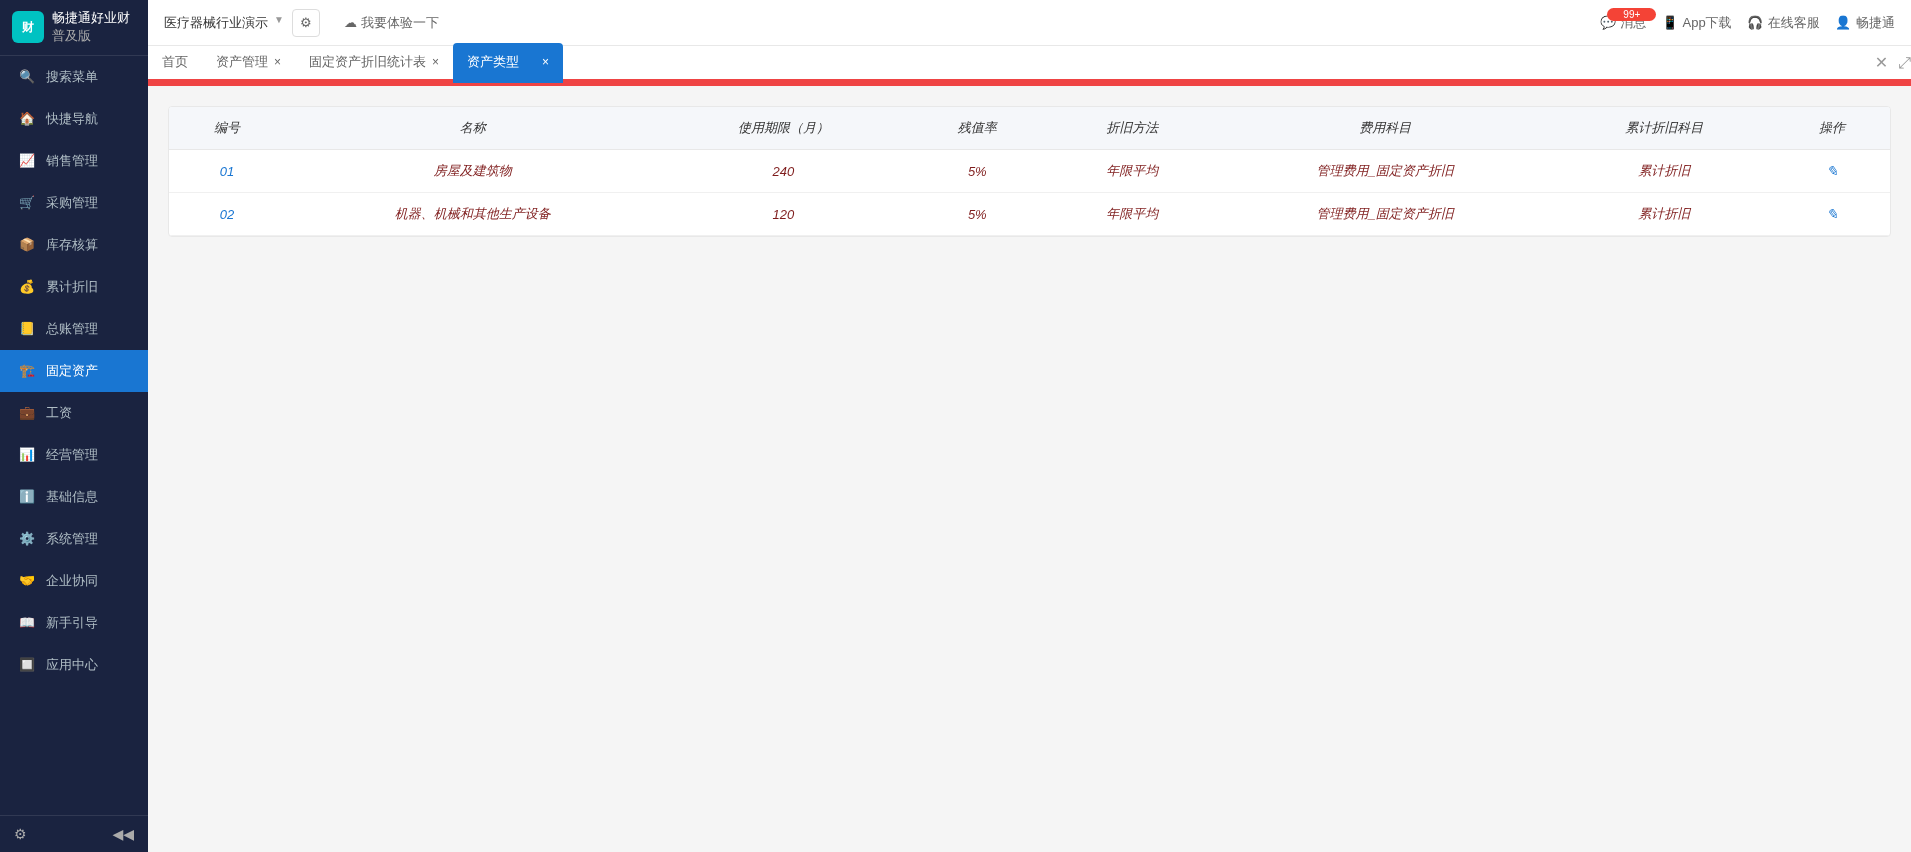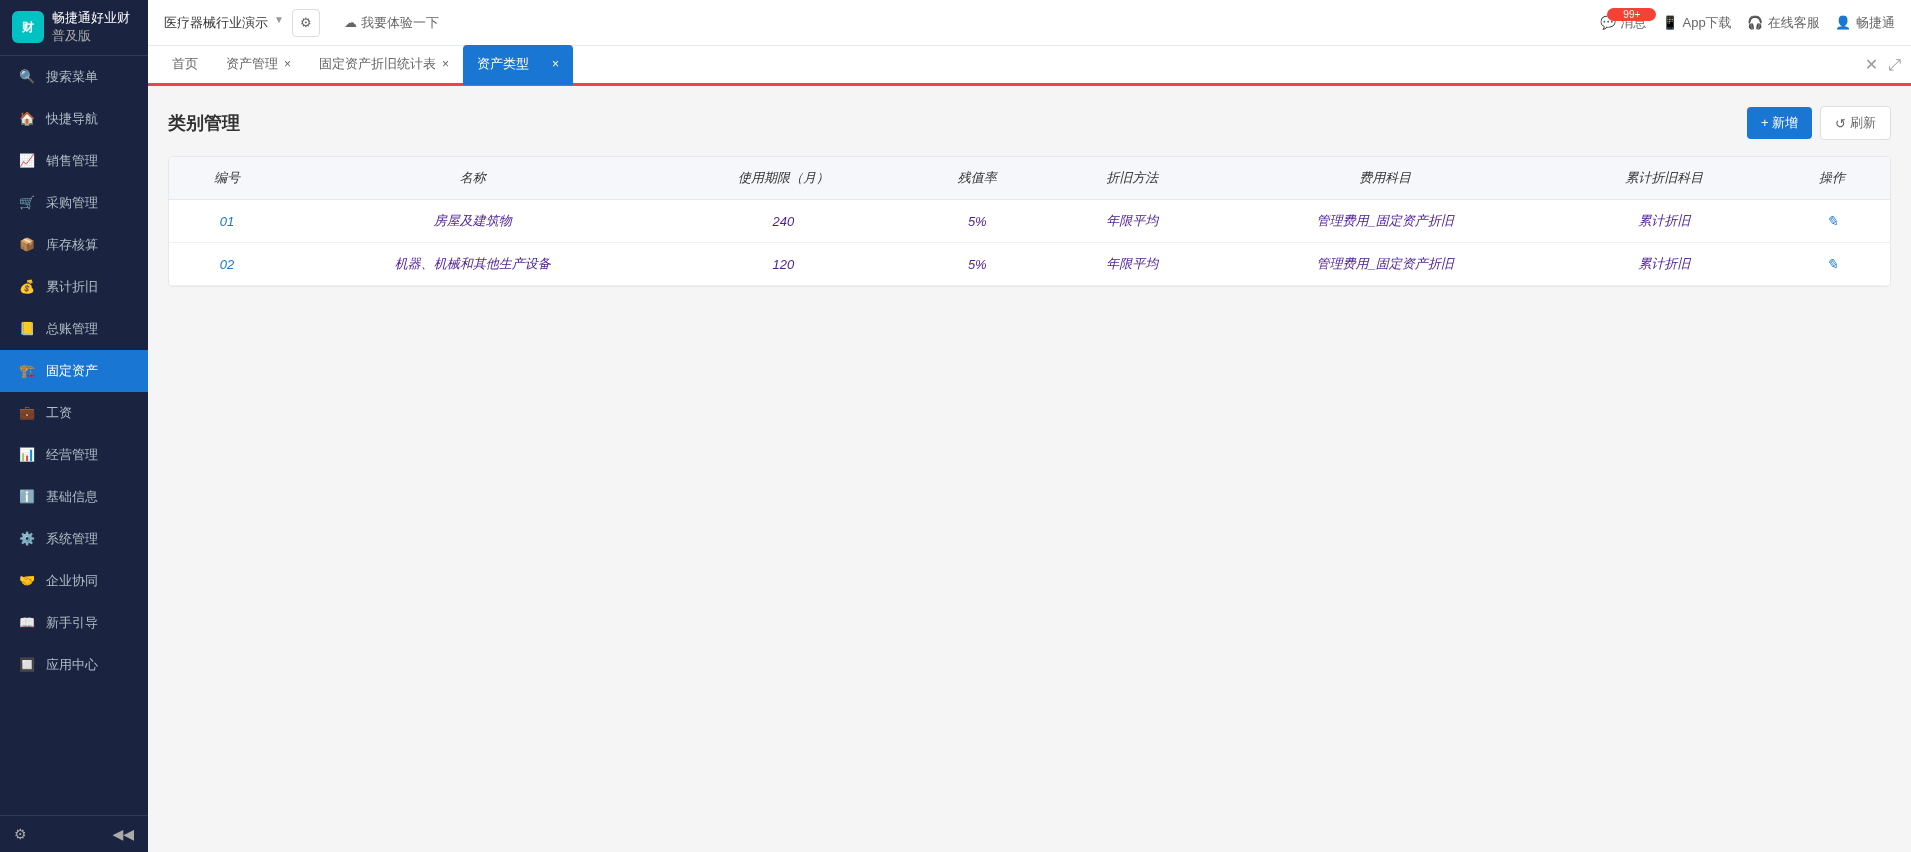--- a/index.html
+++ b/index.html
@@ -104,24 +104,24 @@
       padding: 1px 16px;
       position: absolute;
       top: -6px; right: -10px;
       min-width: 16px; text-align: center;
     }
     .badge-plus { font-size: 8px; }
 
     
     .tabs-bar {
       background: white;
-      border-bottom: 3px solid #ef4444;
+      border-bottom: 7px solid #ef4444;
       display: flex;
       align-items: center;
-      padding: 0 10px;
+      padding: 0 0;
       height: 40px;
       flex-shrink: 0;
     }
     .tab {
       display: flex; align-items: center; gap: 6px;
       padding: 0 14px;
       height: 40px;
       cursor: pointer;
       color: #666;
       font-size: 13px;
@@ -208,21 +208,21 @@
       font-weight: 500;
       font-size: 13px;
       border-bottom: 1px solid #e8e8e8;
     }
     tbody tr {
       border-bottom: 1px solid #f0f0f0;
     }
     tbody td {
       padding: 12px 16px;
       text-align: center;
-      color: #4c1d95;
+      color: #7f1d1d;
       font-size: 13px;
     }
     tbody td.td-link { color: #1976d2; cursor: pointer; }
     tbody td.td-edit { color: #999; cursor: pointer; }
   </style>
 </head>
 <body>
 
 <div class="sidebar">
   <div class="sidebar-logo">
@@ -360,30 +360,20 @@
         <span>资产类型</span>
         <span class="tab-close">×</span>
       </div>
       <div class="tabs-right">
   <span class="tab-action">✕</span>
   <span class="tab-action">⤢</span>
 </div>
     </div>
 
   <div class="page-content">
-    <div class="page-header">
-      <div class="page-title">类别管理</div>
-      <div class="page-actions">
-        <button class="btn-new">+ 新增</button>
-        <button class="btn-refresh">
-          <span>↺</span>
-          <span>刷新</span>
-        </button>
-      </div>
-    </div>
 
     <div class="table-container">
       <table>
         <thead>
           <tr id="table-header-row">
           <th>编号</th>
               <th>名称</th>
               <th>使用期限（月）</th>
               <th>残值率</th>
               <th>折旧方法</th>

